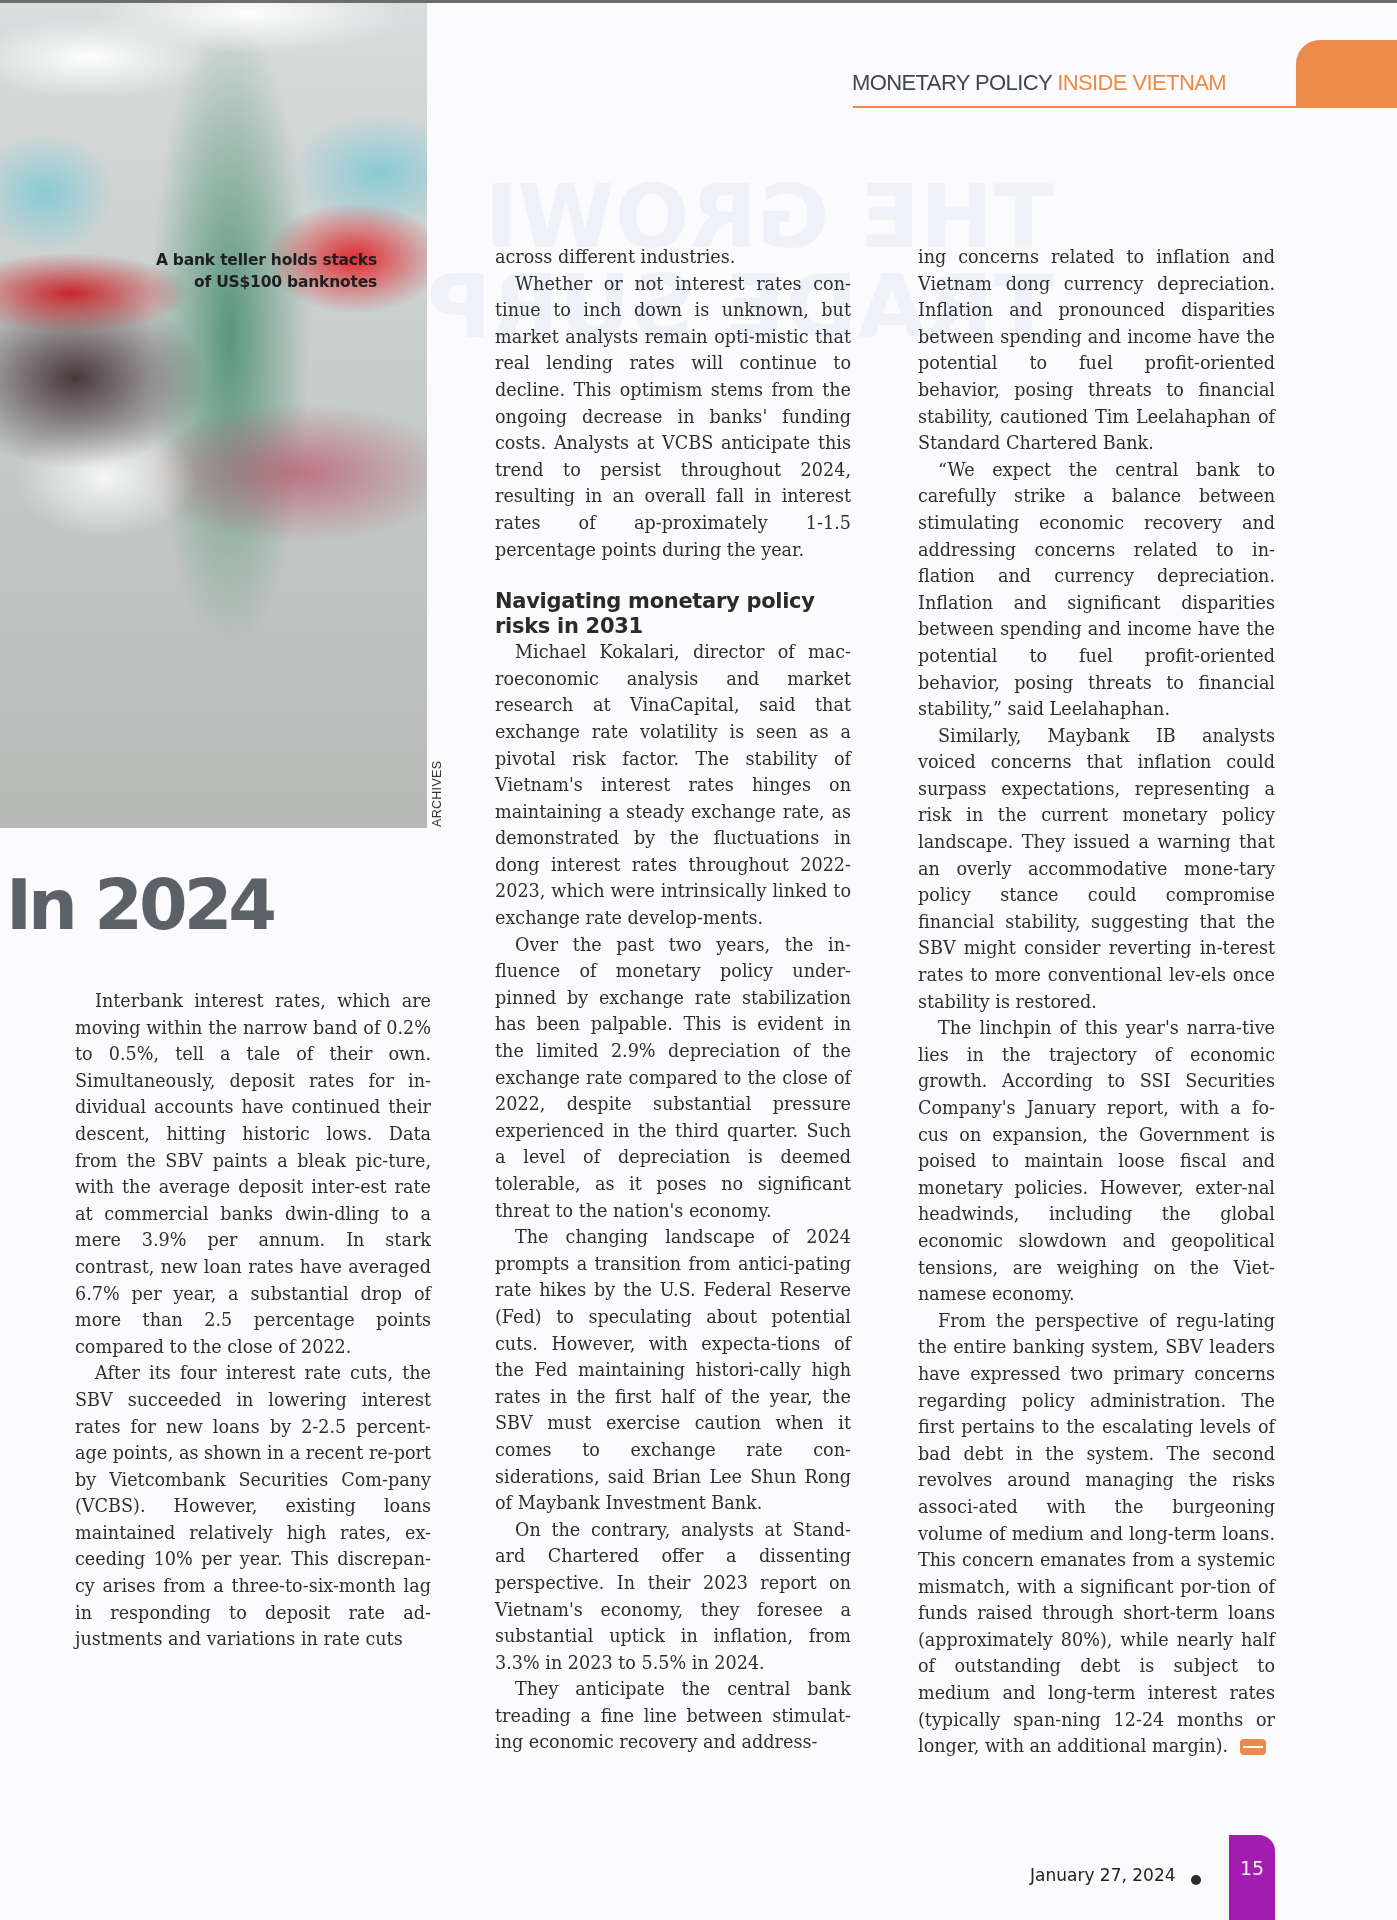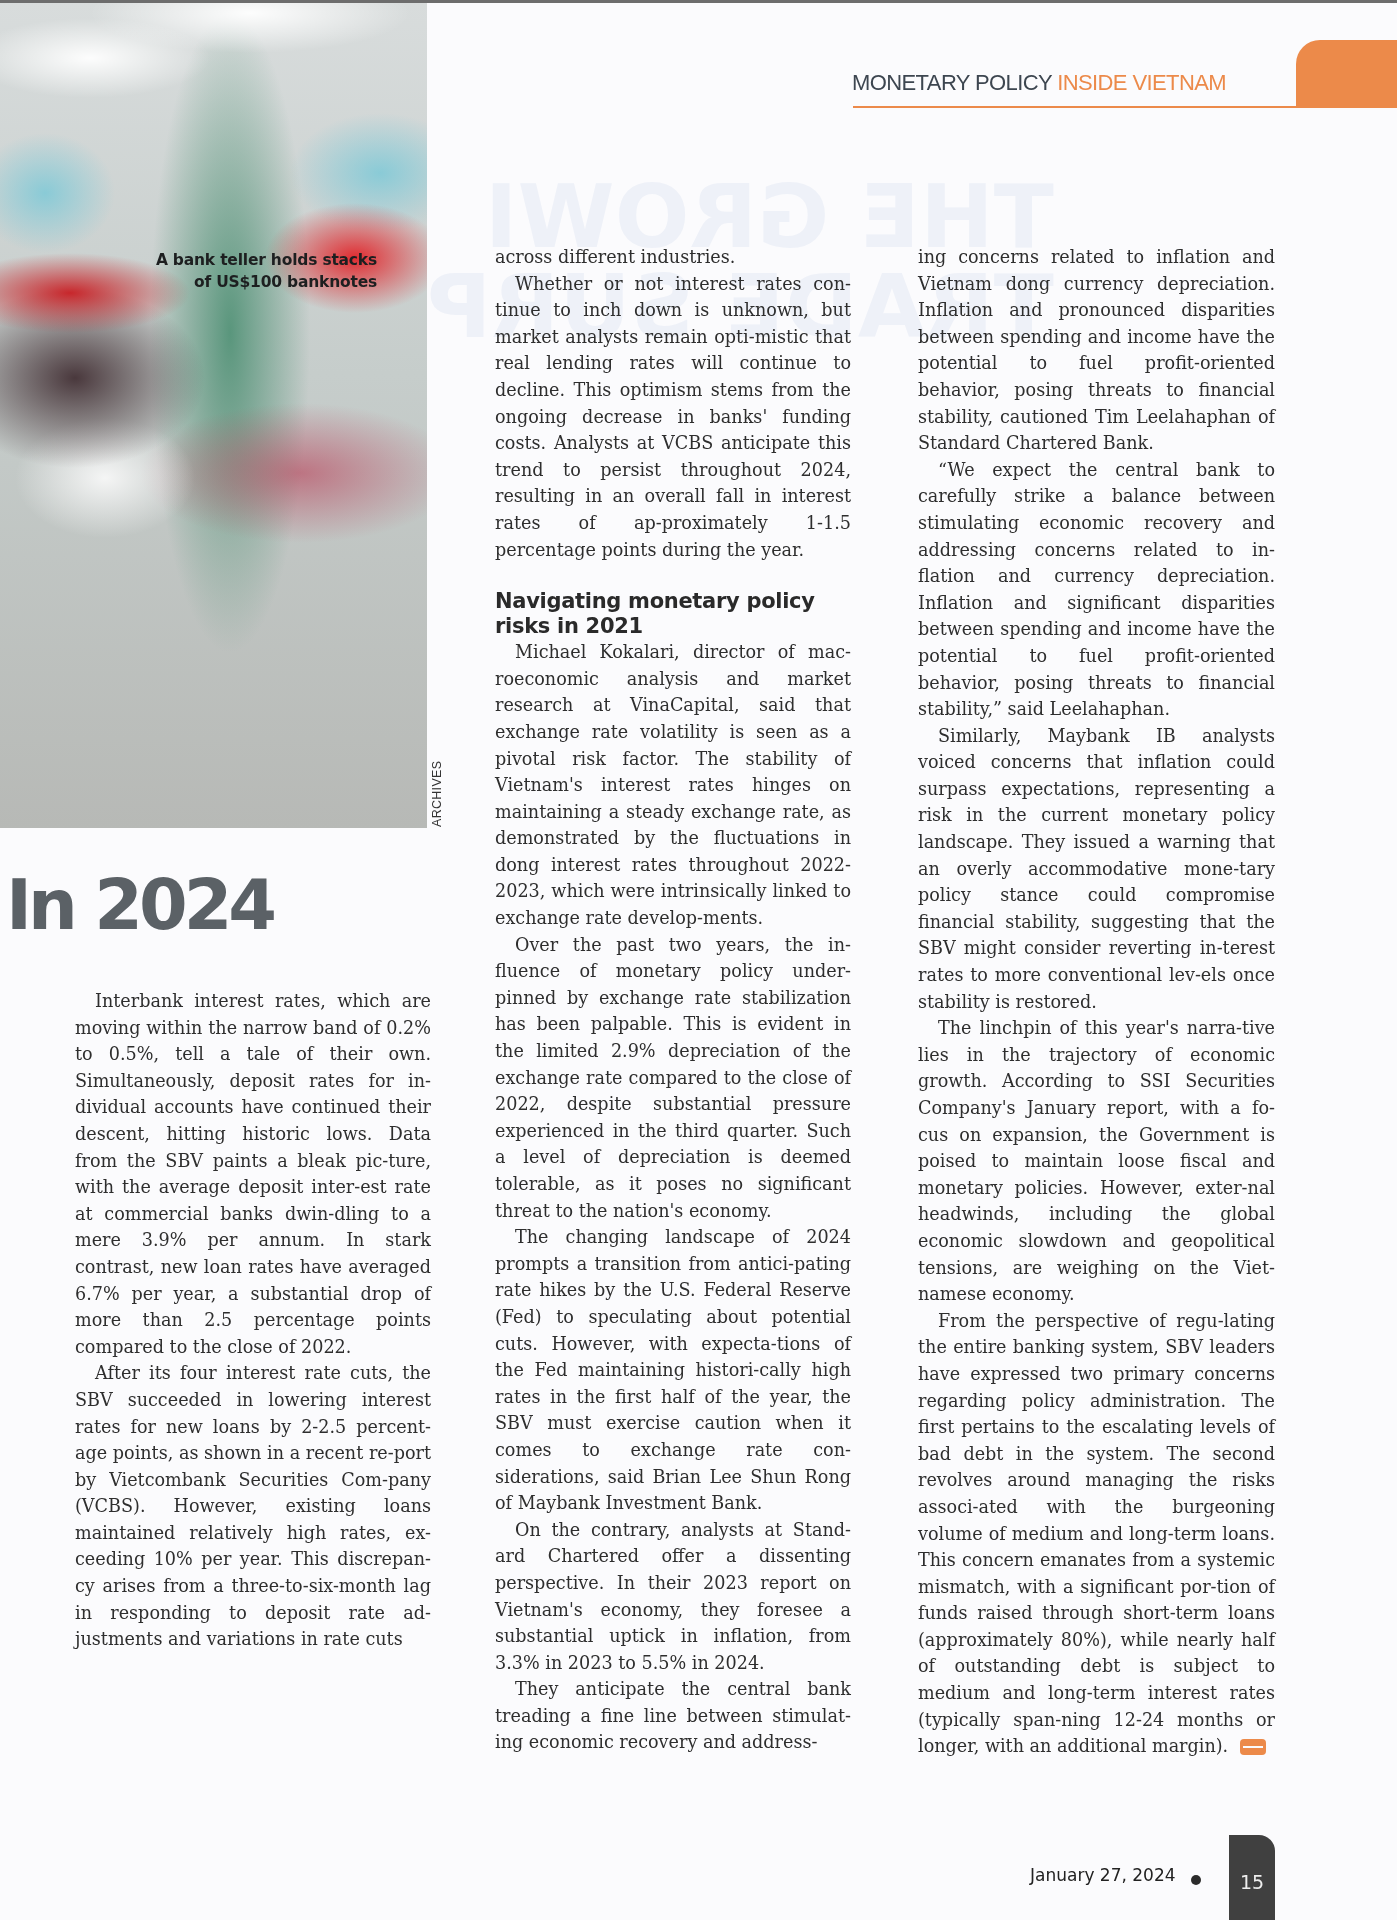--- a/index.html
+++ b/index.html
@@ -113,23 +113,23 @@
     position: absolute; left: 1030px; top: 1865px;
     font-family: "DejaVu Sans", "Liberation Sans", sans-serif;
     font-size: 17px; color: #222;
   }
   .footer-dot {
     position: absolute; left: 1191px; top: 1875px; width: 10px; height: 10px;
     border-radius: 50%; background: #2b2b2b;
   }
   .page-tab {
     position: absolute; left: 1229px; top: 1835px; width: 46px; height: 85px;
-    background: #404040; border-top-right-radius: 16px;
+    background: #a21caf; border-top-right-radius: 16px;
     color: #eee; font-family: "DejaVu Sans", "Liberation Sans", sans-serif;
-    font-size: 19px; text-align: center; padding-top: 36px;
+    font-size: 19px; text-align: center; padding-top: 22px;
   }
 </style>
 </head>
 <body>
 
 <div class="page-top-rule"></div>
 
 <div class="photo">
   <div class="photo-caption">
     <div>A bank teller holds stacks</div>
@@ -153,21 +153,21 @@
 <div class="headline">In 2024</div>
 
 <div class="col col-1">
   <p>Interbank interest rates, which are moving within the narrow band of 0.2% to 0.5%, tell a tale of their own. Simultaneously, deposit rates for in-dividual accounts have continued their descent, hitting historic lows. Data from the SBV paints a bleak pic-ture, with the average deposit inter-est rate at commercial banks dwin-dling to a mere 3.9% per annum. In stark contrast, new loan rates have averaged 6.7% per year, a substantial drop of more than 2.5 percentage points compared to the close of 2022.</p>
   <p>After its four interest rate cuts, the SBV succeeded in lowering interest rates for new loans by 2-2.5 percent-age points, as shown in a recent re-port by Vietcombank Securities Com-pany (VCBS). However, existing loans maintained relatively high rates, ex-ceeding 10% per year. This discrepan-cy arises from a three-to-six-month lag in responding to deposit rate ad-justments and variations in rate cuts</p>
 </div>
 
 <div class="col col-2">
   <p class="noindent">across different industries.</p>
   <p>Whether or not interest rates con-tinue to inch down is unknown, but market analysts remain opti-mistic that real lending rates will continue to decline. This optimism stems from the ongoing decrease in banks' funding costs. Analysts at VCBS anticipate this trend to persist throughout 2024, resulting in an overall fall in interest rates of ap-proximately 1-1.5 percentage points during the year.</p>
-  <h3 class="subhead">Navigating monetary policy risks in 2021</h3>
+  <h3 class="subhead">Navigating monetary policy risks in 2031</h3>
   <p>Michael Kokalari, director of mac-roeconomic analysis and market research at VinaCapital, said that exchange rate volatility is seen as a pivotal risk factor. The stability of Vietnam's interest rates hinges on maintaining a steady exchange rate, as demonstrated by the fluctuations in dong interest rates throughout 2022-2023, which were intrinsically linked to exchange rate develop-ments.</p>
   <p>Over the past two years, the in-fluence of monetary policy under-pinned by exchange rate stabilization has been palpable. This is evident in the limited 2.9% depreciation of the exchange rate compared to the close of 2022, despite substantial pressure experienced in the third quarter. Such a level of depreciation is deemed tolerable, as it poses no significant threat to the nation's economy.</p>
   <p>The changing landscape of 2024 prompts a transition from antici-pating rate hikes by the U.S. Federal Reserve (Fed) to speculating about potential cuts. However, with expecta-tions of the Fed maintaining histori-cally high rates in the first half of the year, the SBV must exercise caution when it comes to exchange rate con-siderations, said Brian Lee Shun Rong of Maybank Investment Bank.</p>
   <p>On the contrary, analysts at Stand-ard Chartered offer a dissenting perspective. In their 2023 report on Vietnam's economy, they foresee a substantial uptick in inflation, from 3.3% in 2023 to 5.5% in 2024.</p>
   <p>They anticipate the central bank treading a fine line between stimulat-ing economic recovery and address-</p>
 </div>
 
 <div class="col col-3">
   <p class="noindent">ing concerns related to inflation and Vietnam dong currency depreciation. Inflation and pronounced disparities between spending and income have the potential to fuel profit-oriented behavior, posing threats to financial stability, cautioned Tim Leelahaphan of Standard Chartered Bank.</p>
   <p>“We expect the central bank to carefully strike a balance between stimulating economic recovery and addressing concerns related to in-flation and currency depreciation. Inflation and significant disparities between spending and income have the potential to fuel profit-oriented behavior, posing threats to financial stability,” said Leelahaphan.</p>

